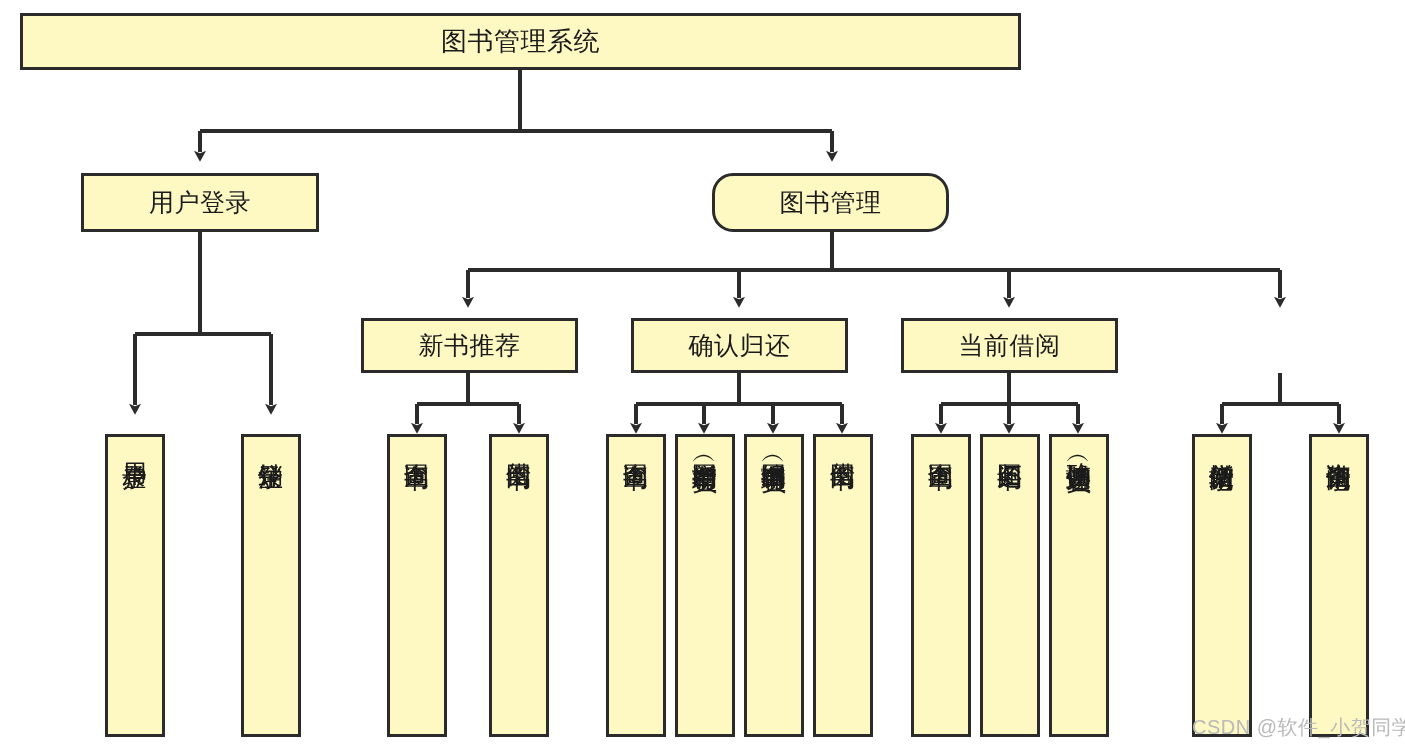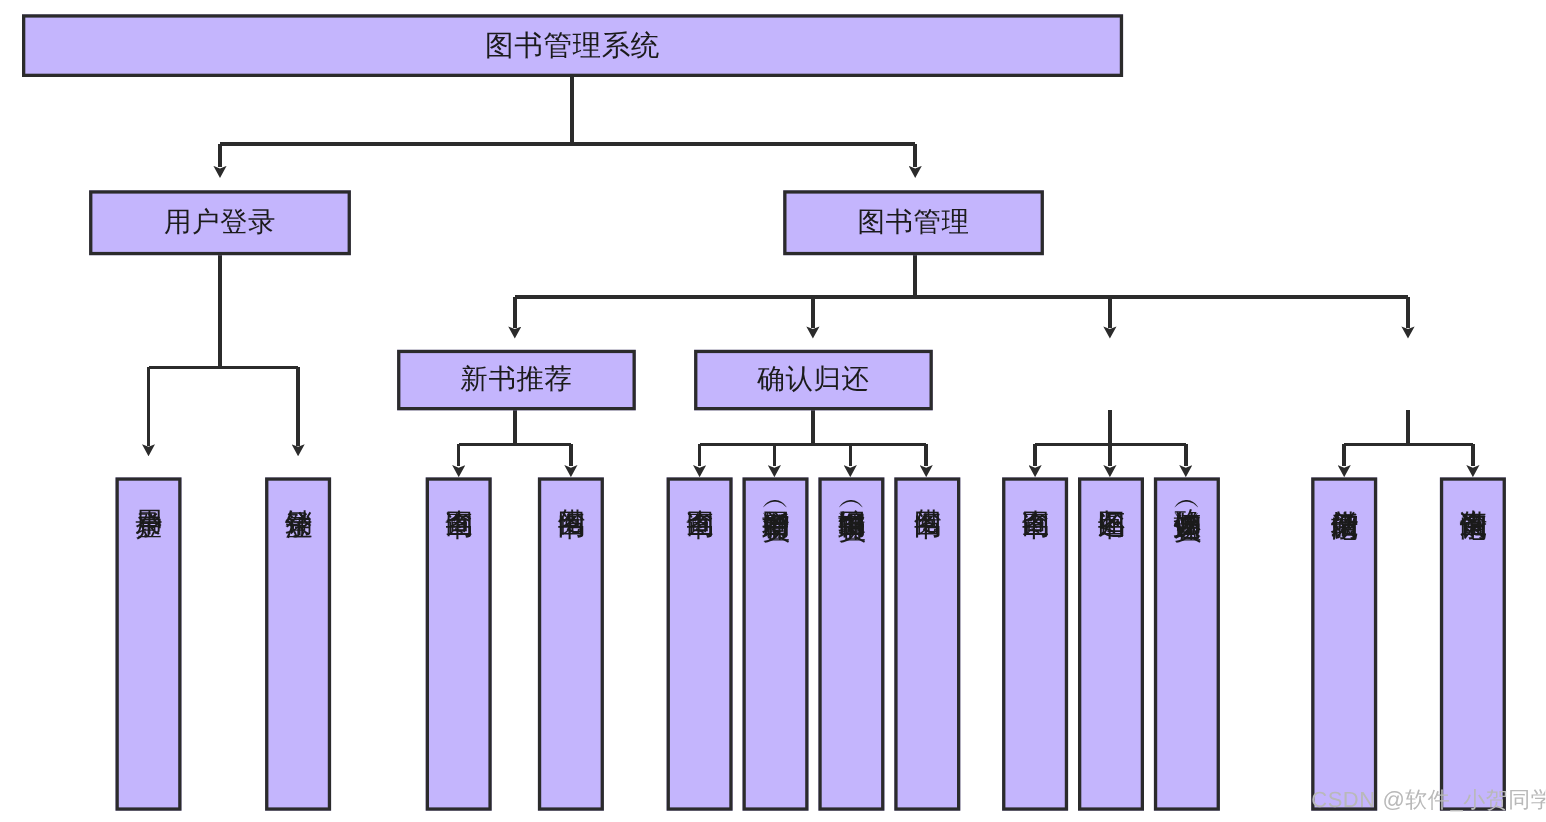--- a/index.html
+++ b/index.html
@@ -22,21 +22,21 @@
     position: absolute;
     left: 0;
     top: 0;
     width: 1405px;
     height: 747px;
     pointer-events: none;
   }
   .node {
     position: absolute;
     box-sizing: border-box;
-    background: #c4b5fd;
+    background: #fef9c3;
     border: 3px solid #2b2b2b;
     display: flex;
     align-items: center;
     justify-content: center;
     color: #1b1b1b;
   }
   .node .label {
     display: block;
     text-align: center;
     line-height: 1.18;
@@ -128,32 +128,35 @@
   </svg>
 
   <div class="node root horizontal" style="left:20px; top:13px; width:1001px; height:57px;">
     <span class="label">图书管理系统</span>
   </div>
 
   <div class="node horizontal" style="left:81px; top:173px; width:238px; height:59px;">
     <span class="label">用户登录</span>
   </div>
 
-  <div class="node horizontal" style="left:712px; top:173px; width:237px; height:59px;">
+  <div class="node horizontal" style="left:712px; top:173px; width:237px; height:59px;border-radius:21px;">
     <span class="label">图书管理</span>
   </div>
 
   <div class="node horizontal" style="left:361px; top:318px; width:217px; height:55px;">
     <span class="label">新书推荐</span>
   </div>
 
   <div class="node horizontal" style="left:631px; top:318px; width:217px; height:55px;">
     <span class="label">确认归还</span>
   </div>
 
+  <div class="node horizontal" style="left:901px; top:318px; width:217px; height:55px;">
+    <span class="label">当前借阅</span>
+  </div>
 
 
   <div class="node leaf" style="left:105px; top:434px; width:60px; height:303px;">
     <span class="label">用户登录</span>
   </div>
 
   <div class="node leaf" style="left:241px; top:434px; width:60px; height:303px;">
     <span class="label">注销登录</span>
   </div>
 

